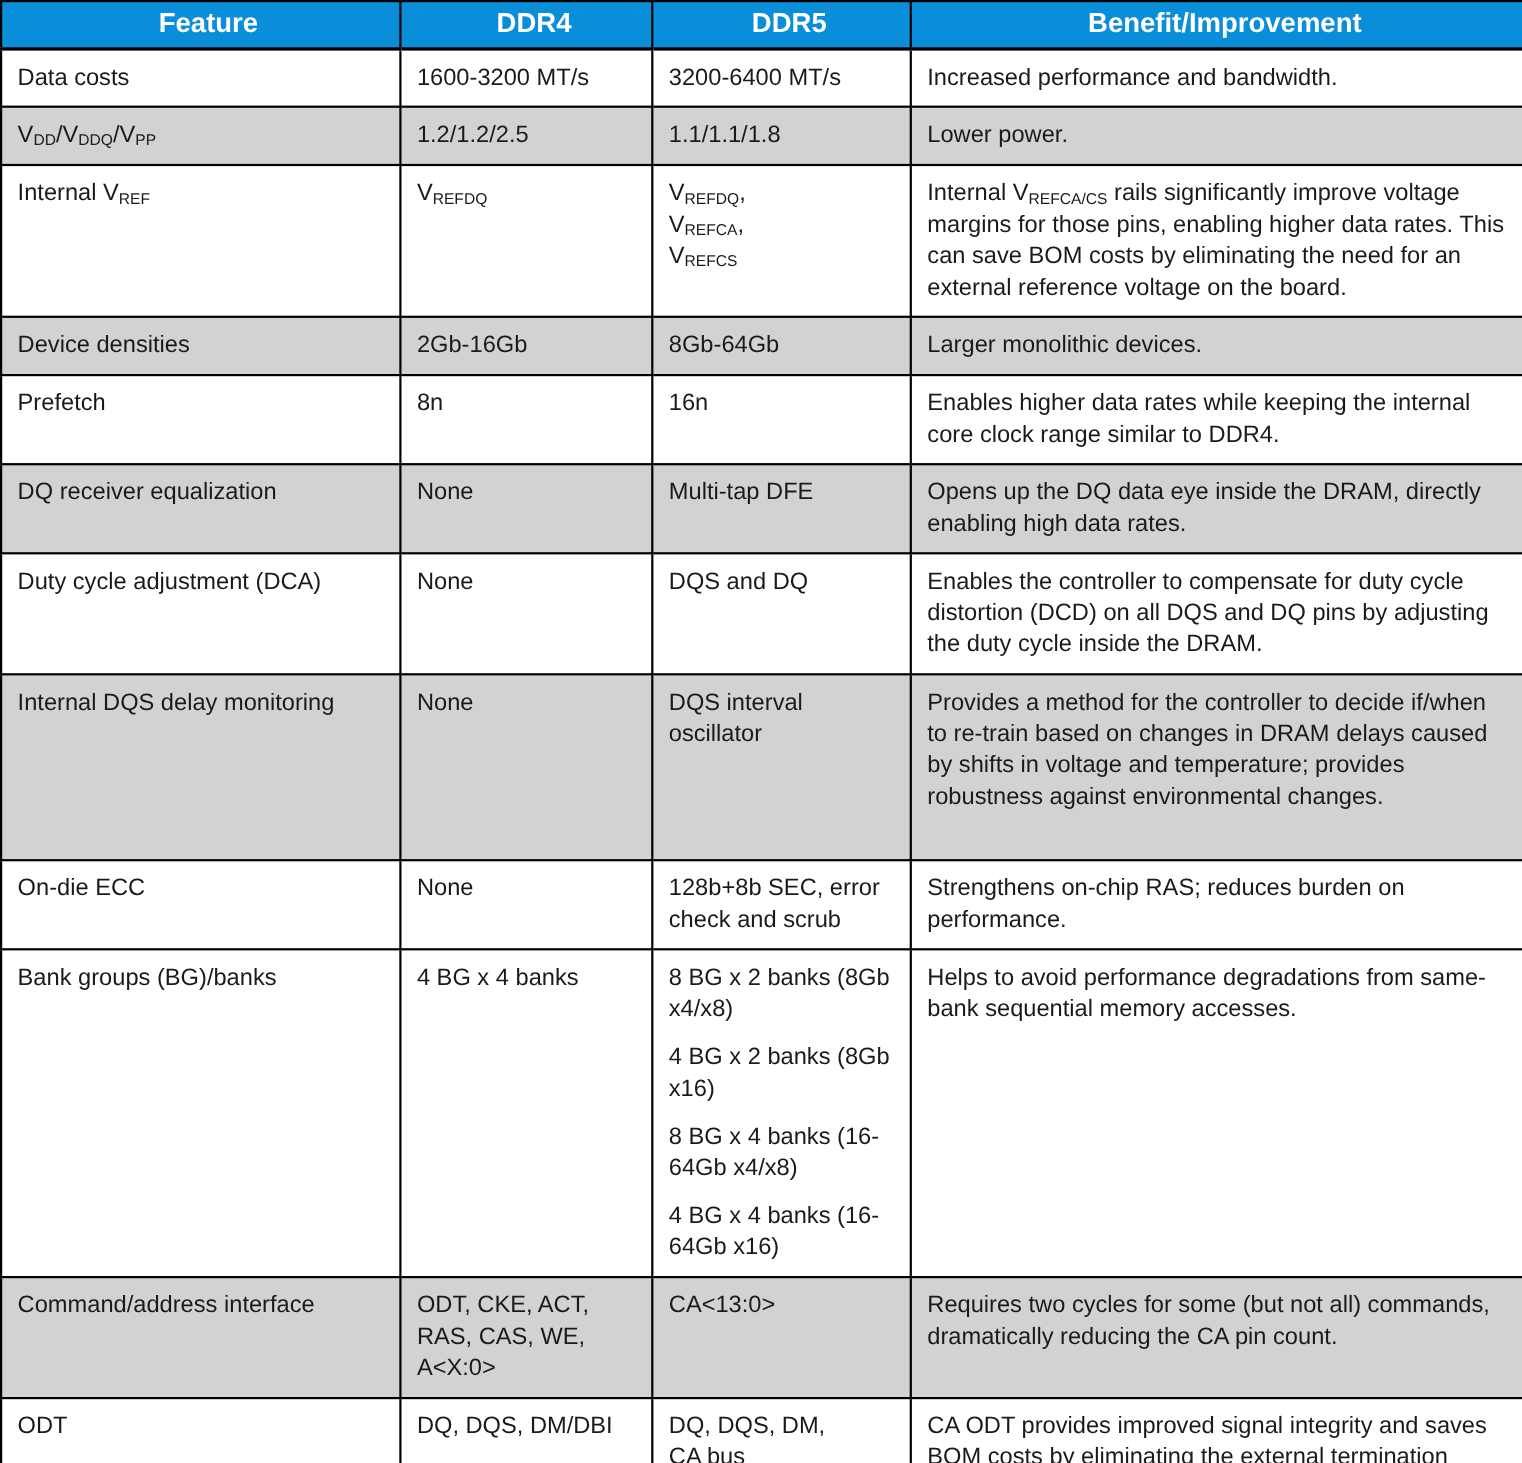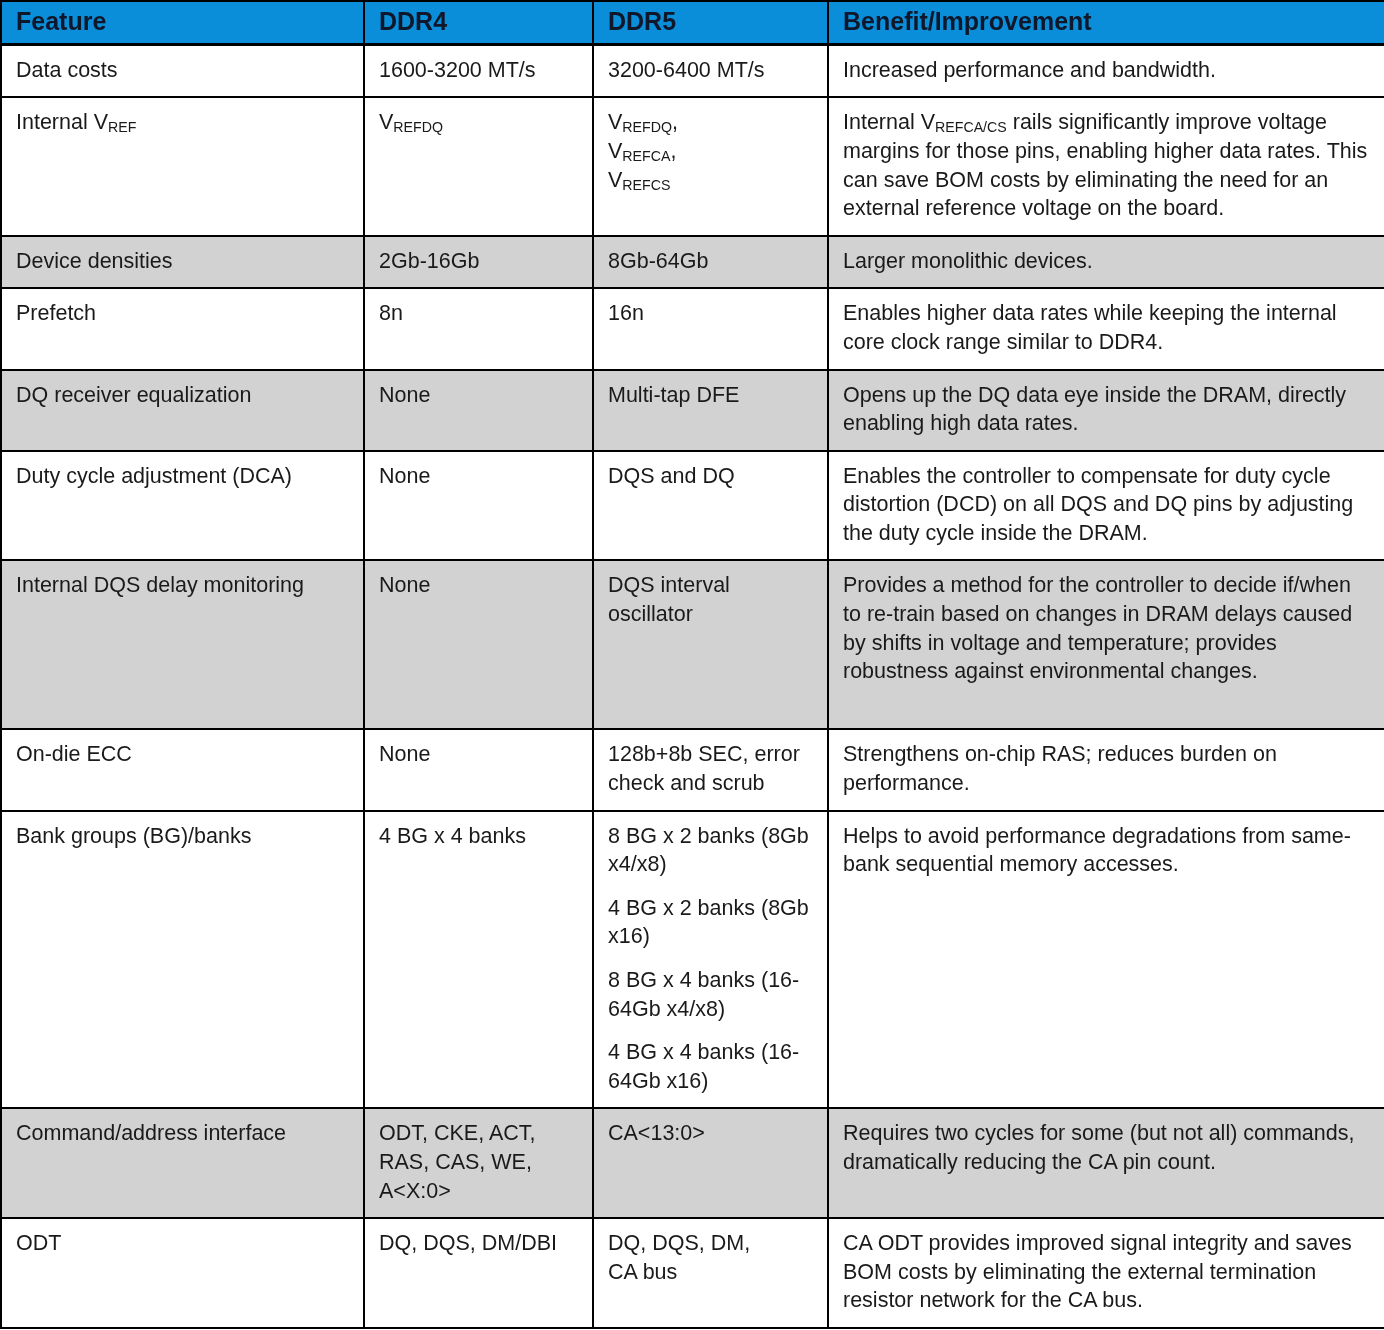--- a/index.html
+++ b/index.html
@@ -22,24 +22,24 @@
     table-layout: fixed;
     background: #ffffff;
   }
   table.ddr-table col.c-feature  { width: 363px; }
   table.ddr-table col.c-ddr4     { width: 229px; }
   table.ddr-table col.c-ddr5     { width: 235px; }
   table.ddr-table col.c-benefit  { width: 557px; }
 
   thead th {
     background: #0b8ed9;
-    color: #0f172a;
+    color: #ffffff;
     font-size: 25px;
     font-weight: bold;
-    text-align: left;
+    text-align: center;
     padding: 5px 0 7px 14px;
     border: 2px solid #000000;
     border-bottom: 3px solid #000000;
     line-height: 1.15;
     vertical-align: middle;
     box-sizing: border-box;
     letter-spacing: 0px;
   }
   tbody td {
     font-size: 21.5px;
@@ -95,20 +95,34 @@
           <td>
             <span class="cellbox">1600-3200 MT/s</span>
           </td>
           <td>
             <span class="cellbox">3200-6400 MT/s</span>
           </td>
           <td>
             <span class="cellbox">Increased performance and bandwidth.</span>
           </td>
         </tr>
+        <tr class="shade" style="height: 47px;">
+          <td>
+            <span class="cellbox">V<sub>DD</sub>/V<sub>DDQ</sub>/V<sub>PP</sub></span>
+          </td>
+          <td>
+            <span class="cellbox">1.2/1.2/2.5</span>
+          </td>
+          <td>
+            <span class="cellbox">1.1/1.1/1.8</span>
+          </td>
+          <td>
+            <span class="cellbox">Lower power.</span>
+          </td>
+        </tr>
         <tr class="plain" style="height: 136px;">
           <td>
             <span class="cellbox">Internal V<sub>REF</sub></span>
           </td>
           <td>
             <span class="cellbox">V<sub>REFDQ</sub></span>
           </td>
           <td>
             <span class="cellbox">V<sub>REFDQ</sub>,<br>V<sub>REFCA</sub>,<br>V<sub>REFCS</sub></span>
           </td>

